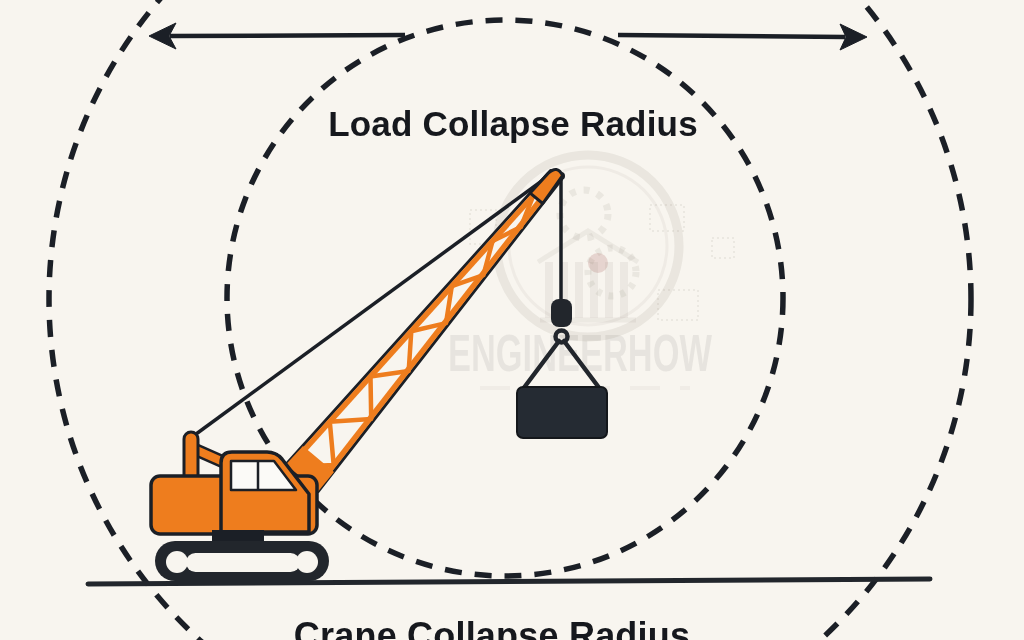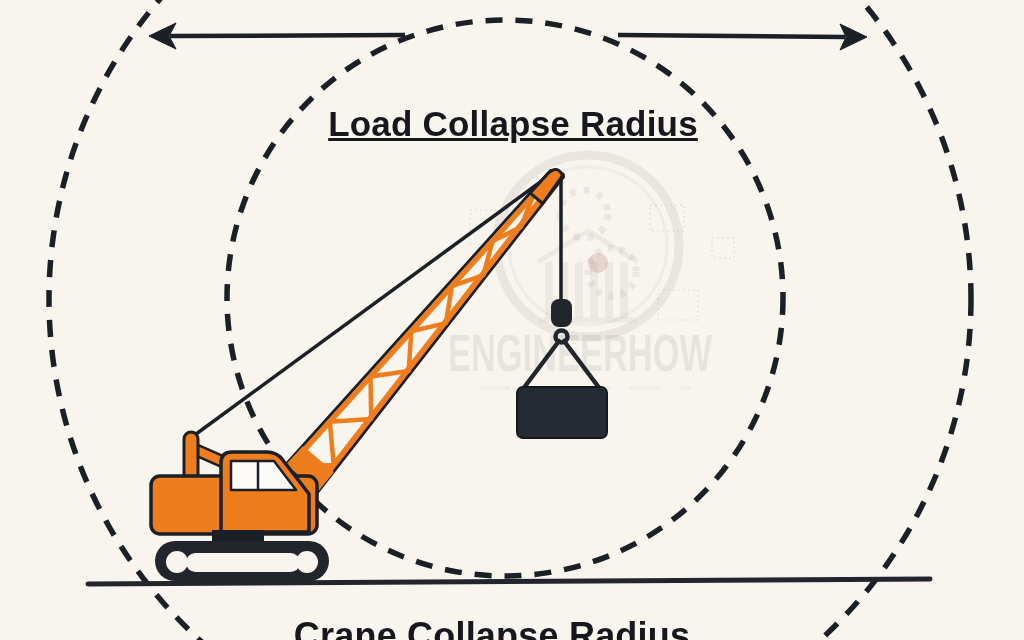--- a/index.html
+++ b/index.html
@@ -12,21 +12,21 @@
   }
   .stage svg{position:absolute;inset:0;}
   .label{
     position:absolute;
     transform:translateX(-50%);
     font-weight:700;
     color:#16181D;
     white-space:nowrap;
     letter-spacing:0.2px;
   }
-  .label-inner{left:513px;top:104px;font-size:35px;text-decoration:underline;}
+  .label-inner{left:513px;top:104px;font-size:35px;}
   .label-outer{left:492px;top:615px;font-size:36px;}
 </style>
 </head>
 <body>
 
 <div class="stage">
 
   <svg viewBox="0 0 1024 640" width="1024" height="640">
 
     <g stroke="#8A8174" fill="none">

